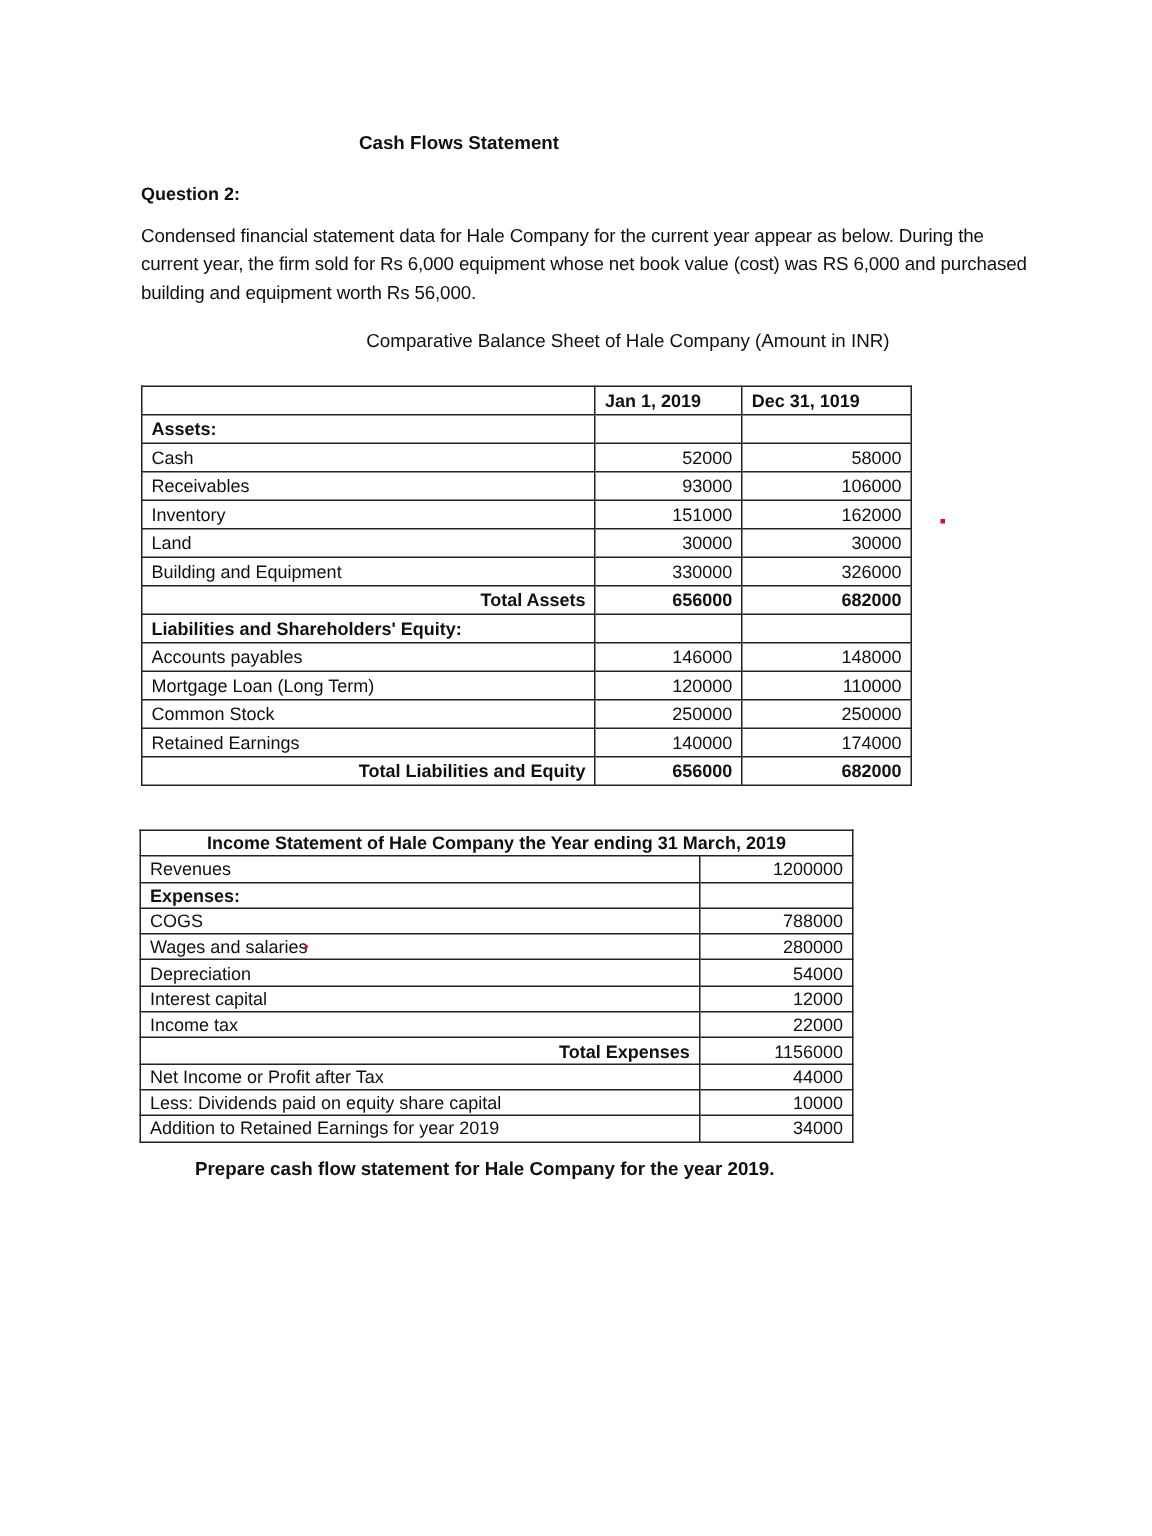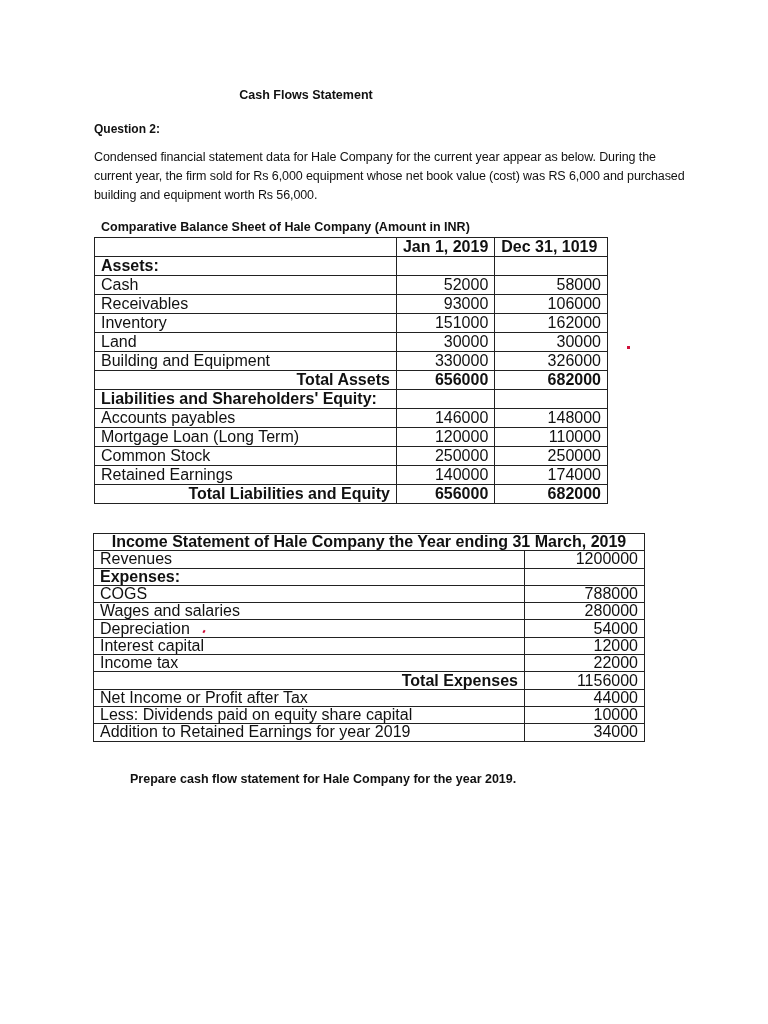--- a/index.html
+++ b/index.html
@@ -2,31 +2,31 @@
 <html><head>
 <meta charset="utf-8">
 <style>
   html, body { margin:0; padding:0; background:#ffffff; }
   body { width:768px; height:1024px; position:relative; overflow:hidden;
          font-family:"Liberation Sans", sans-serif; color:#111; }
   .abs { position:absolute; }
   .title { left:0; width:612px; top:88px; text-align:center; font-size:12.5px; font-weight:bold; }
   .qlabel { left:94px; top:122px; font-size:12px; font-weight:bold; }
   .para { left:94px; top:148px; width:600px; font-size:12.5px; font-weight:normal; line-height:19px; letter-spacing:-0.1px; }
-  .caption1 { left:101px; width:503px; top:220px; text-align:left; font-size:12.5px; font-weight:bold; }
-  table { border-collapse:collapse; position:absolute; font-size:16px; }
+  .caption1 { left:90px; width:503px; top:220px; text-align:right; font-size:12.5px; font-weight:normal; }
+  table { border-collapse:collapse; position:absolute; font-size:12px;margin-top:20px; }
   td { border:1px solid #222; padding:0 6px; white-space:nowrap; overflow:hidden; }
   .bs { left:94px; top:237px; width:514px; }
   .bs td { height:18px; line-height:18px; }
   .bs col.c1 { width:303px; } .bs col.c2 { width:98px; } .bs col.c3 { width:113px; }
   .num { text-align:right; }
   .b { font-weight:bold; }
   .r { text-align:right; }
   .c { text-align:center; }
-  .is { left:93px; top:533px; width:552px; }
+  .is { left:93px; top:533px; width:476px; }
   .is td { height:16.3px; line-height:16px; }
   .is col.c1 { width:402px; } .is col.c2 { width:112px; }
   .prep { left:94px; top:772px; font-size:12.5px; font-weight:bold;margin-left:36px; }
   .mark1 { left:627px; top:346px; width:3px; height:3px; background:#d0103a; }
   .mark2 { left:203px; top:630px; width:2px; height:3px; background:#d0103a; transform:rotate(30deg); }
 </style>
 </head>
 <body>
 
 <div class="abs title">Cash Flows Statement</div>

